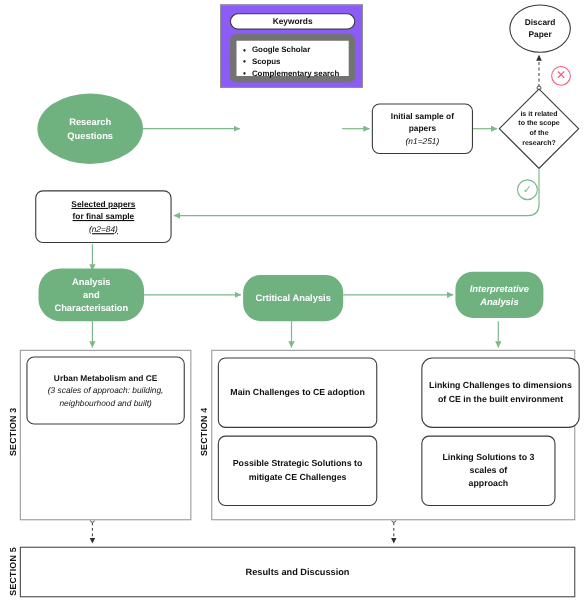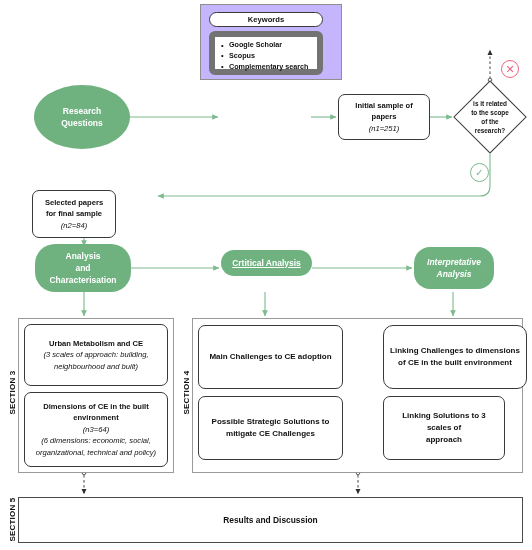--- a/index.html
+++ b/index.html
@@ -57,23 +57,23 @@
   .container-frame{
     position:absolute;
     background:#ffffff;
     border:1px solid #9a9a9a;
     box-sizing:border-box;
   }
 
   
   #keywords-panel{
     position:absolute;
-    left:200px;top:4px;width:142px;height:76px;
+    left:200px;top:4px;width:130px;height:76px;
     border:1px solid #8f8f8f;
-    background:#c4b5fd;
+    background:#8b5cf6;
     box-sizing:border-box;
   }
   #keywords-title{
     position:absolute;left:8px;top:7px;width:114px;height:15px;
     border:1px solid #3a3a3a;border-radius:8px;
     display:flex;align-items:center;justify-content:center;
     font-size:7.6px;font-weight:bold;color:#111;background:#fff;
     box-sizing:border-box;
   }
   #keywords-list{
@@ -218,63 +218,62 @@
     <div class="dtext">
       <div>
         <div>is it related</div>
         <div>to the scope</div>
         <div>of the</div>
         <div>research?</div>
       </div>
     </div>
   </div>
 
+  <div class="abs" style="left:463px;top:4px;width:56px;height:44px;border:1px solid #3a3a3a;border-radius:50%;background:#fff;display:flex;align-items:center;justify-content:center;text-align:center;font-size:7.6px;font-weight:bold;color:#111;line-height:1.5;box-sizing:border-box;">
+    <div>
+      <div>Discard</div>
+      <div>Paper</div>
+    </div>
+  </div>
 
   <div class="badge" id="reject-badge">✕</div>
   <div class="badge" id="accept-badge">✓</div>
 
-  <div class="wbox" style="left:32px;top:190px;width:84px;height:48px;">
+  <div class="wbox" style="left:32px;top:173px;width:124px;height:48px;text-decoration:underline;">
     <div class="b">Selected papers</div>
     <div class="b">for final sample</div>
     <div class="i">(n2=84)</div>
   </div>
 
   <div class="gnode gpill" style="left:35px;top:244px;width:96px;height:48px;border-radius:20px;">
     <div>
       <div>Analysis</div>
       <div>and</div>
       <div>Characterisation</div>
     </div>
   </div>
 
-  <div class="gnode gpill" style="left:221px;top:250px;width:91px;height:26px;text-decoration:underline;">Crtitical Analysis</div>
+  <div class="gnode gpill" style="left:221px;top:250px;width:91px;height:42px;">Crtitical Analysis</div>
 
   <div class="gnode gpill" style="left:414px;top:247px;width:80px;height:42px;font-style:italic;">
     <div>
       <div>Interpretative</div>
       <div>Analysis</div>
     </div>
   </div>
 
   <div class="container-frame" style="left:18px;top:318px;width:156px;height:155px;"></div>
   <div class="seclabel" style="left:-14px;top:388px;width:52px;">SECTION 3</div>
 
   <div class="wbox" style="left:24px;top:324px;width:144px;height:62px;">
     <div class="b">Urban Metabolism and CE</div>
     <div class="i">(3 scales of approach:  building,</div>
     <div class="i">neighbourhood and built)</div>
   </div>
 
-  <div class="wbox" style="left:24px;top:392px;width:144px;height:75px;">
-    <div class="b">Dimensions of CE in the built</div>
-    <div class="b">environment</div>
-    <div class="i">(n3=64)</div>
-    <div class="i">(6 dimensions: economic, social,</div>
-    <div class="i">organizational, technical and policy)</div>
-  </div>
 
   <div class="container-frame" style="left:192px;top:318px;width:331px;height:155px;"></div>
   <div class="seclabel" style="left:160px;top:388px;width:52px;">SECTION 4</div>
 
   <div class="wbox" style="left:198px;top:325px;width:145px;height:64px;font-size:8px;">
     <div class="b">Main Challenges to CE adoption</div>
   </div>
 
   <div class="wbox" style="left:383px;top:325px;width:144px;height:64px;font-size:8px;border-radius:10px;">
     <div class="b">Linking Challenges to dimensions</div>

